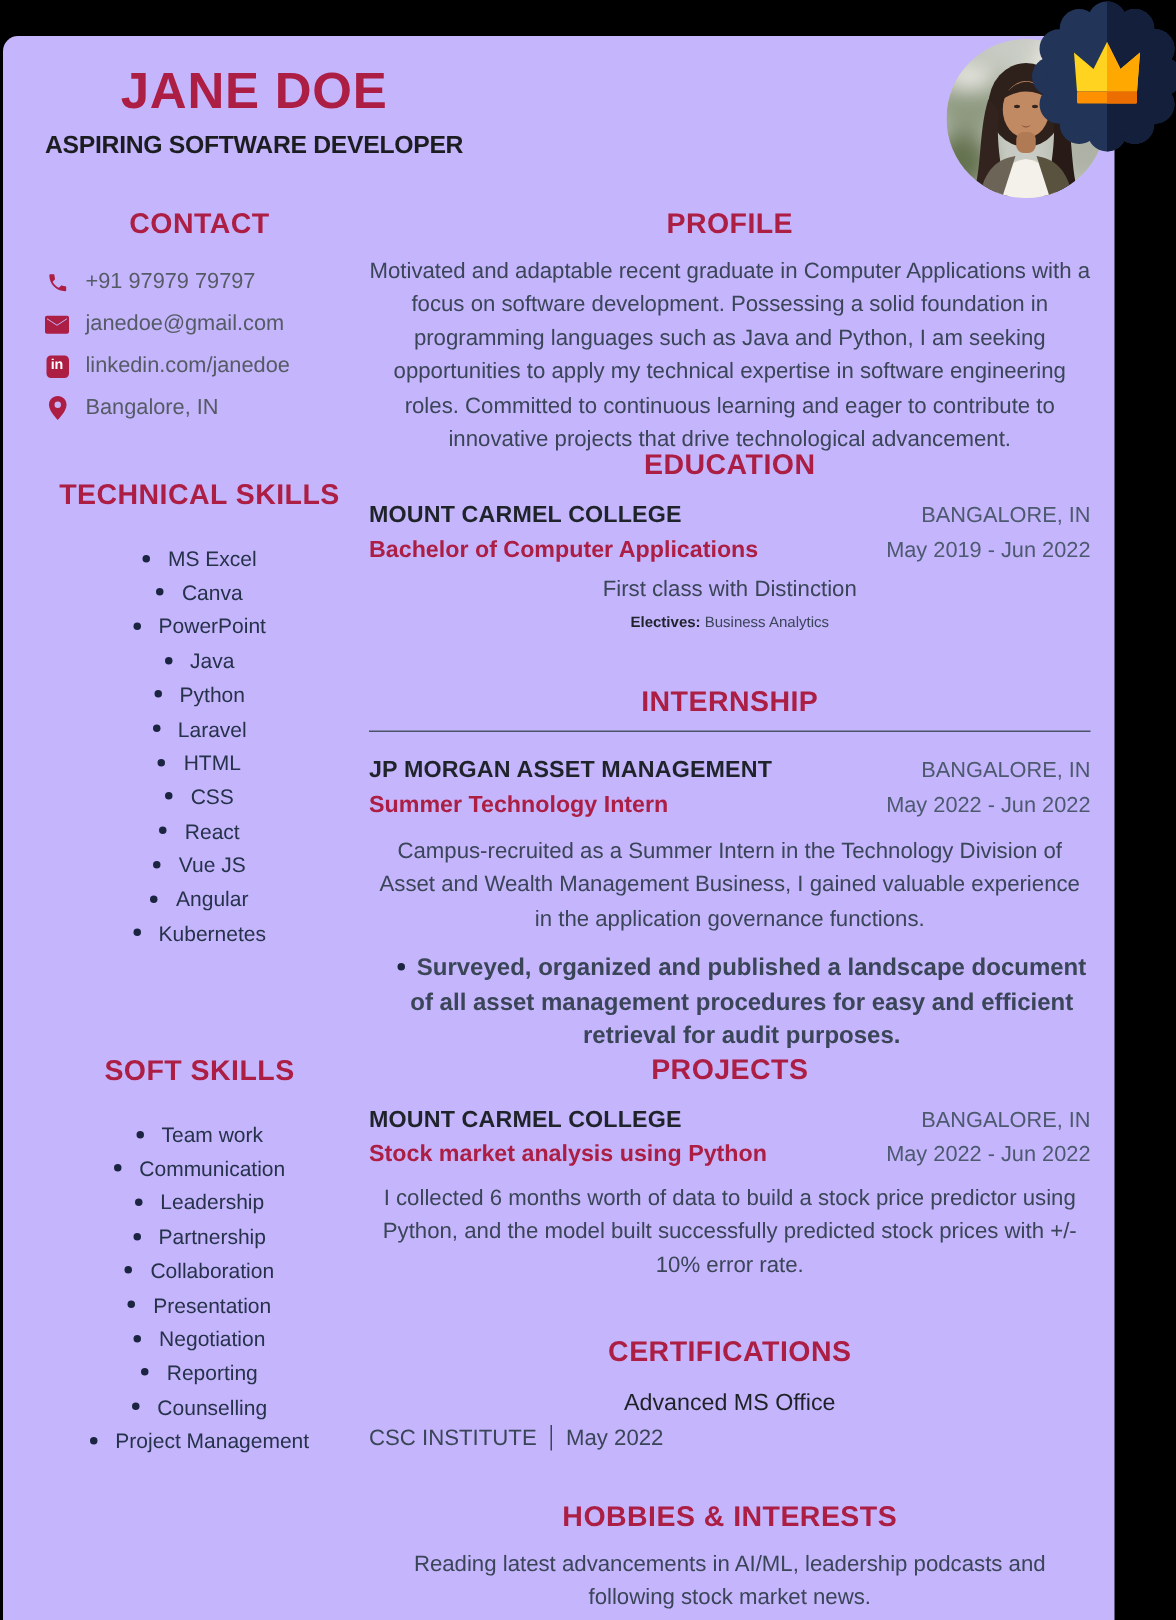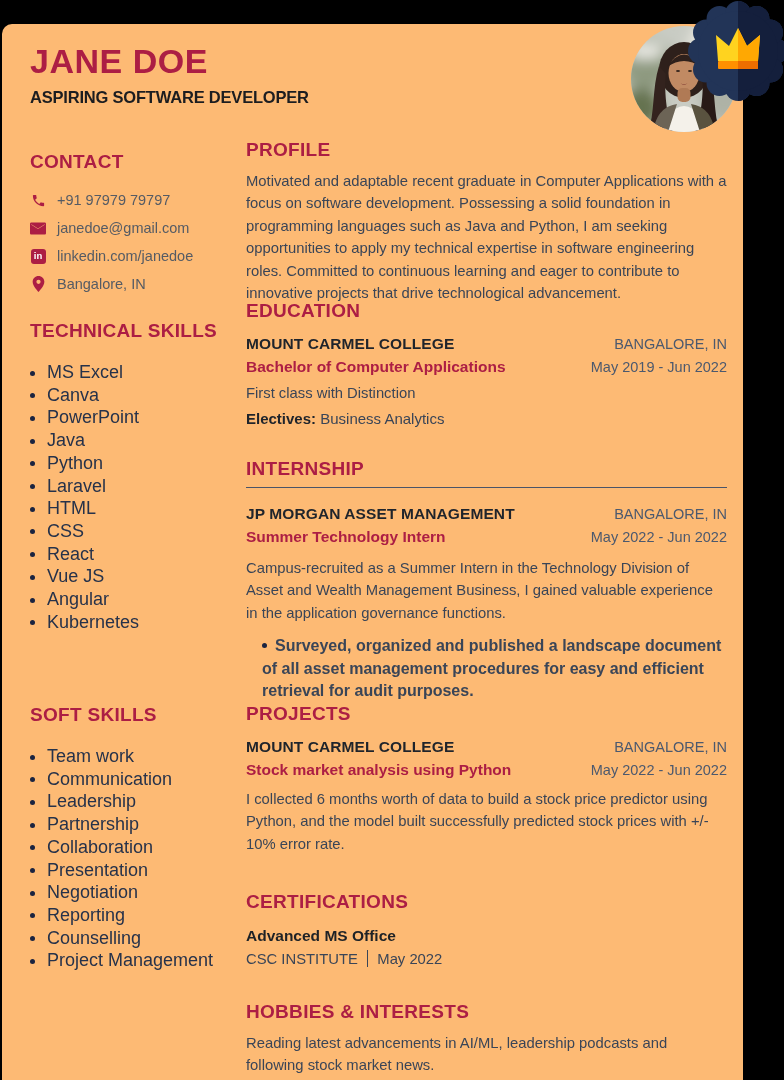--- a/index.html
+++ b/index.html
@@ -11,68 +11,68 @@
     --contact:#555B64;
   }
   *{box-sizing:border-box;margin:0;padding:0;}
   html,body{width:784px;height:1080px;}
   body{
     position:relative;background:#000;overflow:hidden;
     font-family:"Liberation Sans","DejaVu Sans",sans-serif;
   }
   .page{
     position:absolute;left:2px;top:24px;width:741px;height:1056px;
-    background:#fdba74;border-radius:10px 10px 0 0;
+    background:#c4b5fd;border-radius:10px 10px 0 0;text-align:center;
   }
   
   .header{position:absolute;left:28px;top:20px;}
   .name{font-size:34px;font-weight:800;color:var(--accent);letter-spacing:.5px;line-height:1.05;}
   .role-title{margin-top:8px;font-size:16.5px;font-weight:800;color:#1C1D20;letter-spacing:-0.2px;}
   
   .sec-h{font-size:19px;font-weight:800;color:var(--accent);letter-spacing:.3px;line-height:19px;}
   
   .side{position:absolute;left:28px;width:206px;}
-  #contact{top:128px;}
+  #contact{top:116px;}
   .contact-list{margin-top:21px;}
   .contact-row{display:flex;align-items:center;margin-bottom:12px;height:16px;}
   .contact-row .ic{width:16px;height:16px;flex:0 0 16px;margin-right:11px;display:flex;align-items:center;justify-content:center;}
   .contact-row .txt{font-size:14.5px;color:var(--contact);white-space:nowrap;}
   .li-badge{width:15px;height:15px;border-radius:3px;background:var(--accent);color:#fff;
     font-size:9.5px;font-weight:700;display:flex;align-items:center;justify-content:center;line-height:1;}
   #tech{top:297px;}
   #soft{top:681px;}
   .skill-list{margin-top:21px;list-style:none;}
-  .skill-list li{font-size:18px;color:var(--skill);line-height:22.7px;white-space:nowrap;}
+  .skill-list li{font-size:14px;color:var(--skill);line-height:22.7px;white-space:nowrap;}
   .skill-list li::before{
     content:"";display:inline-block;width:5px;height:5px;border-radius:50%;
     background:#1B2440;margin-right:12px;vertical-align:2.5px;
   }
   
   .main-sec{position:absolute;left:244px;width:481px;}
   #profile{top:116px;}
   .par{margin-top:11px;font-size:14.8px;line-height:22.4px;color:var(--body-col);}
   #education{top:277px;}
   #internship{top:435px;}
   #projects{top:680px;}
   #certs{top:868px;}
   #hobbies{top:978px;}
   .entry{margin-top:15px;}
   .entry-row{display:flex;justify-content:space-between;align-items:baseline;}
   .org{font-size:15.5px;font-weight:700;color:var(--dark);letter-spacing:.1px;}
   .meta{font-size:14.5px;color:var(--meta);white-space:nowrap;}
   .degree{font-size:15.5px;font-weight:700;color:var(--accent);}
   .row2{margin-top:5px;}
   .detail{margin-top:7px;font-size:14.8px;color:var(--body-col);line-height:21px;}
-  .electives{margin-top:6px;font-size:15px;color:var(--body-col);}
+  .electives{margin-top:6px;font-size:10px;color:var(--body-col);}
   .electives b{color:var(--dark);font-weight:700;}
   .divider{margin-top:9px;border-bottom:1.5px solid #4A5468;width:100%;}
   .entry-big{margin-top:17px;}
   .bullet-par{margin-top:11px;padding-left:16px;font-size:16px;line-height:22.4px;color:var(--body-col);font-weight:bold;}
   .bullet-par .dot{display:inline-block;width:5px;height:5px;border-radius:50%;background:#1B2440;margin-right:8px;vertical-align:3px;}
-  .cert-name{margin-top:16px;font-size:15.5px;font-weight:700;color:#1E2226;}
+  .cert-name{margin-top:16px;font-size:15.5px;font-weight:400;color:#1E2226;}
   .cert-line{margin-top:5px;font-size:14.8px;color:var(--body-col);display:flex;align-items:center;}
   .vbar{display:inline-block;width:1.5px;height:17px;background:#3A4557;margin:0 9px;}
   
   .photo{position:absolute;left:631px;top:26px;width:106px;height:106px;border-radius:50%;overflow:hidden;}
   .badge{position:absolute;left:688px;top:0px;width:100px;height:102px;}
 </style>
 </head>
 <body>
 
 <div class="page">

